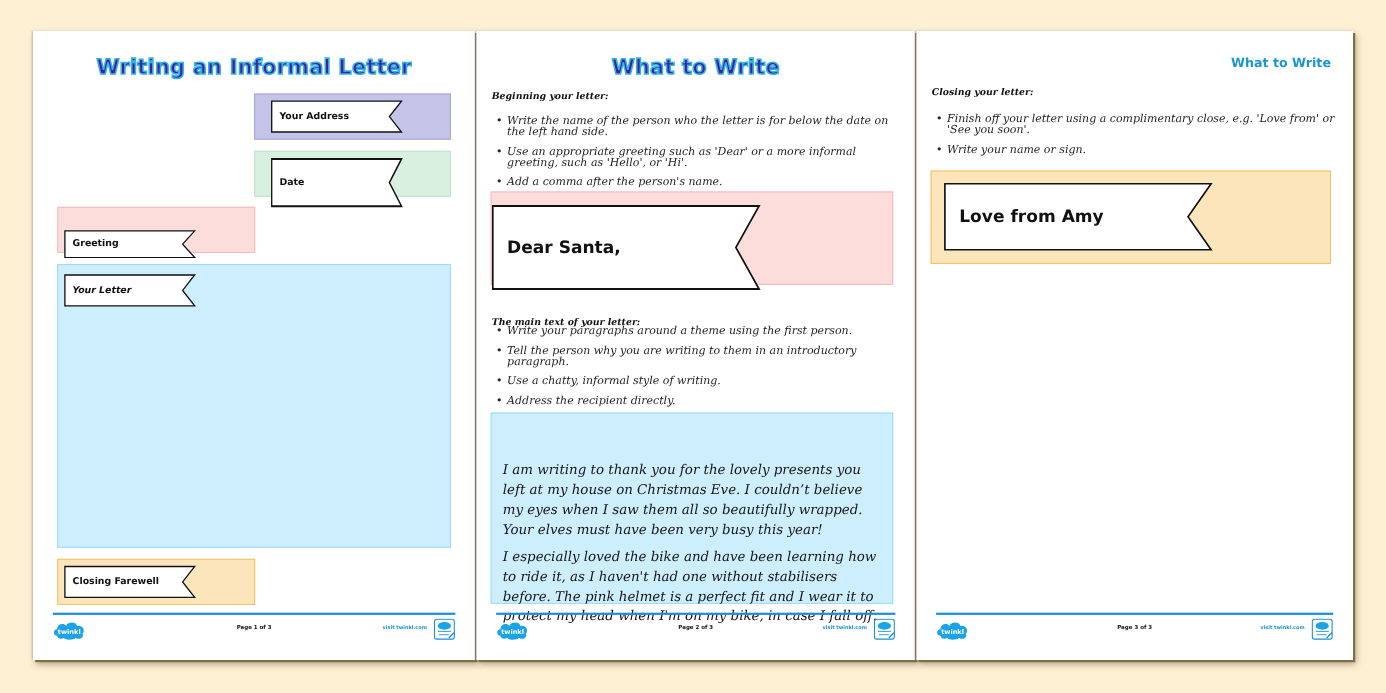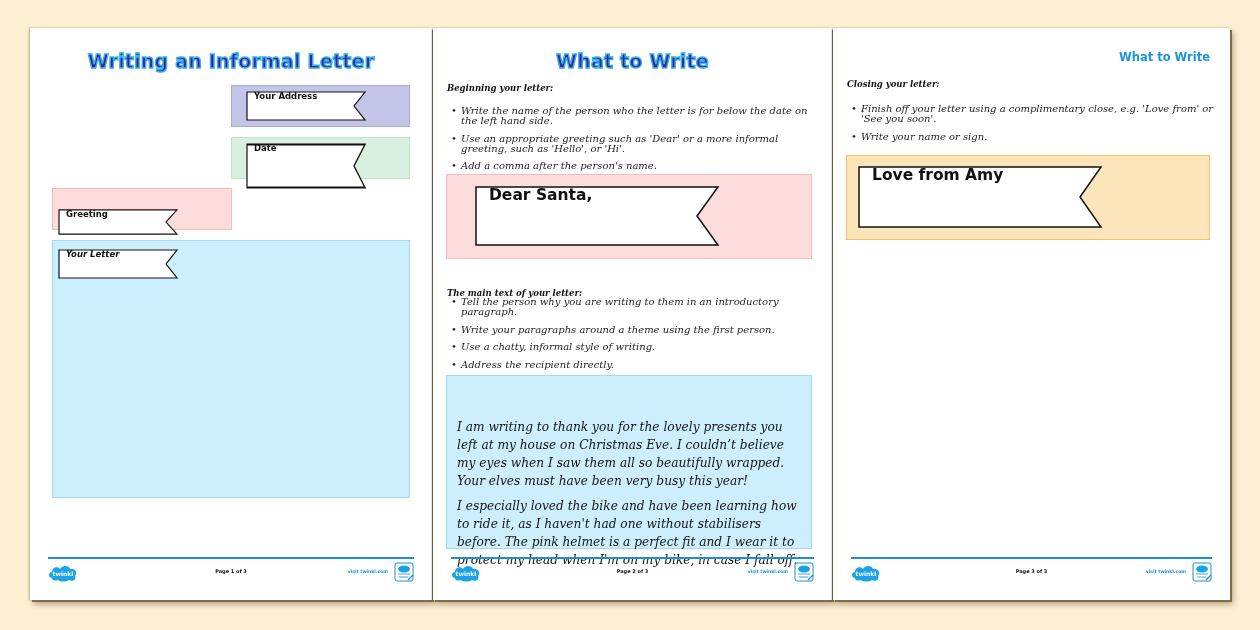--- a/index.html
+++ b/index.html
@@ -54,20 +54,21 @@
     .c-purple { background: #c4c4e8; border-color: #a9a7dd; }
     .c-green  { background: #d9efdf; border-color: #c3e3cc; }
     .c-pink   { background: #fddcdc; border-color: #f6bcbc; }
     .c-blue   { background: #cdeefc; border-color: #9fdcf7; }
     .c-orange { background: #fde5bb; border-color: #f5c264; }
 
     
     .flag {
       position: absolute;
       display: flex;
+      align-items: center;
     }
     .flag svg { position: absolute; left: 0; top: 0; width: 100%; height: 100%; overflow: visible; }
     .flag span {
       position: relative;
       font-family: "DejaVu Sans", sans-serif;
       font-weight: bold;
       color: #111;
       white-space: nowrap;
     }
     .flag.sm span { font-size: 8.5px; padding-left: 8px; }
@@ -200,20 +201,28 @@
 
   <div class="cbox c-blue" style="left:22px; top:212px; width:358px; height:258px;">
     <div class="flag sm" style="left:5px; top:8px; width:120px; height:30px;font-style:italic;">
       <svg viewBox="0 0 120 30" preserveAspectRatio="none">
           <polygon points="1,1 119,1 108,15 119,29 1,29" fill="#fff" stroke="#111" stroke-width="1.2"></polygon>
         </svg>
       <span>Your Letter</span>
     </div>
   </div>
 
+  <div class="cbox c-orange" style="left:22px; top:480px; width:180px; height:42px;">
+    <div class="flag sm" style="left:5px; top:5px; width:120px; height:30px;">
+      <svg viewBox="0 0 120 30" preserveAspectRatio="none">
+          <polygon points="1,1 119,1 108,15 119,29 1,29" fill="#fff" stroke="#111" stroke-width="1.2"></polygon>
+        </svg>
+      <span>Closing Farewell</span>
+    </div>
+  </div>
 
   <div class="footer">
     <div class="logo">
       <svg viewBox="0 0 30 18">
           <path d="M4,14 C0,14 0,8 4,8 C4,3 10,2 12,5 C14,1 21,1 22,5 C27,4 30,9 27,12 C29,16 24,18 21,16 C18,18 12,18 10,16 C8,17 4,17 4,14 Z" fill="#1aa3e6"></path>
           <text x="15" y="12" font-size="6" font-weight="bold" fill="#fff" text-anchor="middle" font-family="DejaVu Sans, sans-serif">twinkl</text>
         </svg>
     </div>
     <div class="pageno">Page 1 of 3</div>
     <div class="visit">visit twinkl.com</div>
@@ -233,32 +242,32 @@
   <div class="big-title filled" style="top:22px;">What to Write</div>
 
   <div class="sec-heading" style="top:55px;">Beginning your letter:</div>
   <ul class="bullets" style="top:78px;">
     <li>Write the name of the person who the letter is for below the date on the left hand side.</li>
     <li>Use an appropriate greeting such as 'Dear' or a more informal greeting, such as 'Hello', or 'Hi'.</li>
     <li>Add a comma after the person's name.</li>
   </ul>
 
   <div class="cbox c-pink" style="left:13px; top:146px; width:366px; height:85px;">
-    <div class="flag lg" style="left:28px; top:11px; width:244px; height:60px;">
+    <div class="flag lg" style="left:0; top:11px; width:244px; height:78px;">
       <svg viewBox="0 0 244 62" preserveAspectRatio="none">
           <polygon points="1,1 243,1 222,31 243,61 1,61" fill="#fff" stroke="#111" stroke-width="1.5"></polygon>
         </svg>
       <span>Dear Santa,</span>
     </div>
   </div>
 
   <div class="sec-heading" style="top:260px;">The main text of your letter:</div>
   <ul class="bullets" style="top:269px;">
+    <li>Write your paragraphs around a theme using the first person.</li>
     <li>Tell the person why you are writing to them in an introductory paragraph.</li>
-    <li>Write your paragraphs around a theme using the first person.</li>
     <li>Use a chatty, informal style of writing.</li>
     <li>Address the recipient directly.</li>
   </ul>
 
   <div class="cbox c-blue" style="left:13px; top:347px; width:366px; height:174px;">
     <div class="letter-text">
       <p>I am writing to thank you for the lovely presents you left at my house on Christmas Eve. I couldn’t believe my eyes when I saw them all so beautifully wrapped. Your elves must have been very busy this year!</p>
       <p>I especially loved the bike and have been learning how to ride it, as I haven't had one without stabilisers before. The pink helmet is a perfect fit and I wear it to protect my head when I'm on my bike, in case I fall off.</p>
     </div>
   </div>

